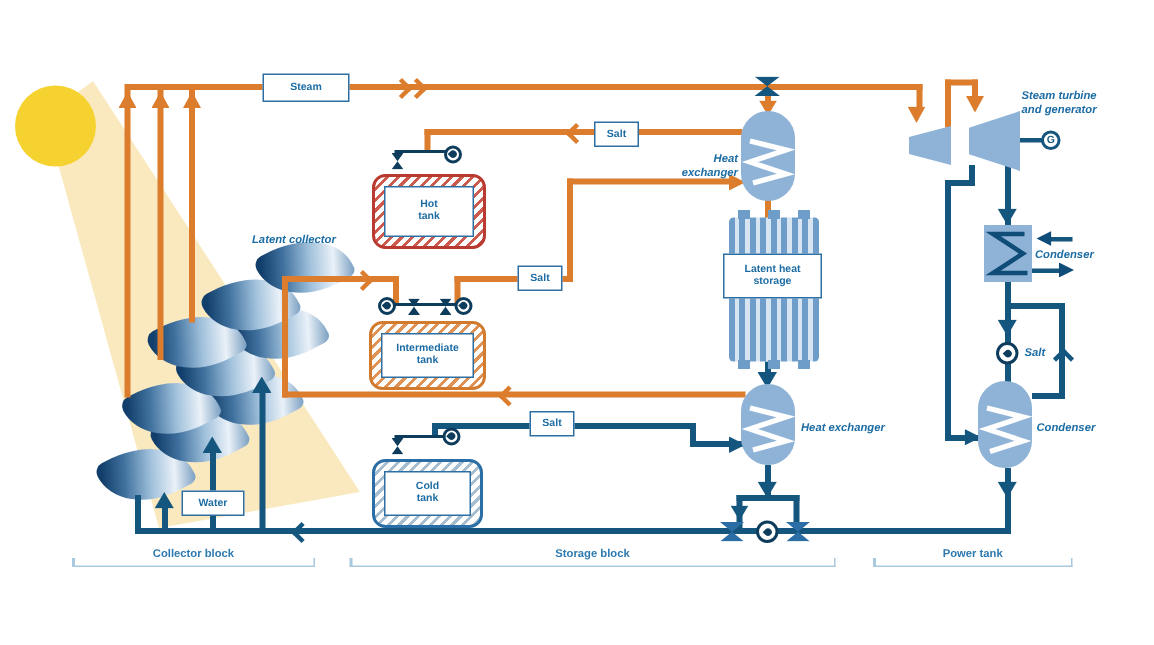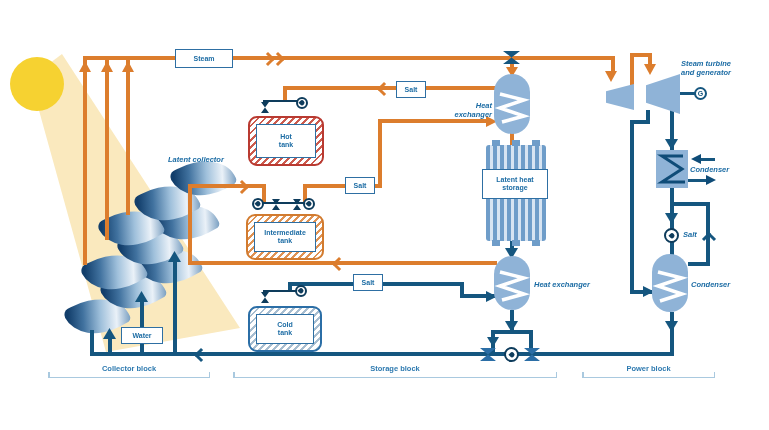--- a/index.html
+++ b/index.html
@@ -271,16 +271,16 @@
   <div class="abs ulbl" style="left:534px;top:281px;">Heat exchanger</div>
   <div class="abs ulbl" style="left:681px;top:60px;width:52px;">Steam turbine and generator</div>
   <div class="abs ulbl" style="left:690px;top:166px;">Condenser</div>
   <div class="abs ulbl" style="left:683px;top:231px;">Salt</div>
   <div class="abs ulbl" style="left:691px;top:281px;">Condenser</div>
 
   <div class="abs slbl" style="left:48px;top:365px;width:162px;text-align:center;">Collector block</div>
   <div class="abs bracket" style="left:48px;top:377px;width:162px;"></div>
   <div class="abs slbl" style="left:233px;top:365px;width:324px;text-align:center;">Storage block</div>
   <div class="abs bracket" style="left:233px;top:377px;width:324px;"></div>
-  <div class="abs slbl" style="left:582px;top:365px;width:133px;text-align:center;">Power block</div>
+  <div class="abs slbl" style="left:582px;top:365px;width:133px;text-align:center;">Power tank</div>
   <div class="abs bracket" style="left:582px;top:377px;width:133px;"></div>
 
 </div>
 
 </body></html>

